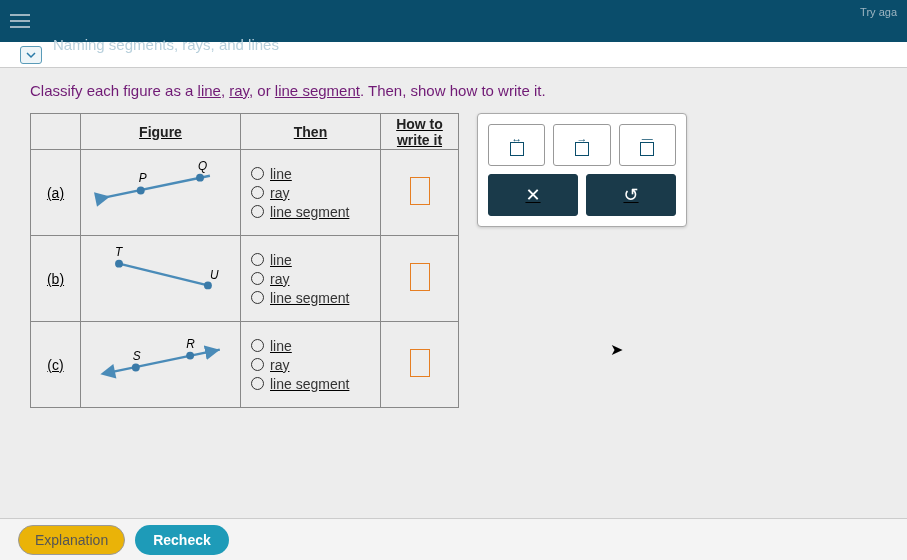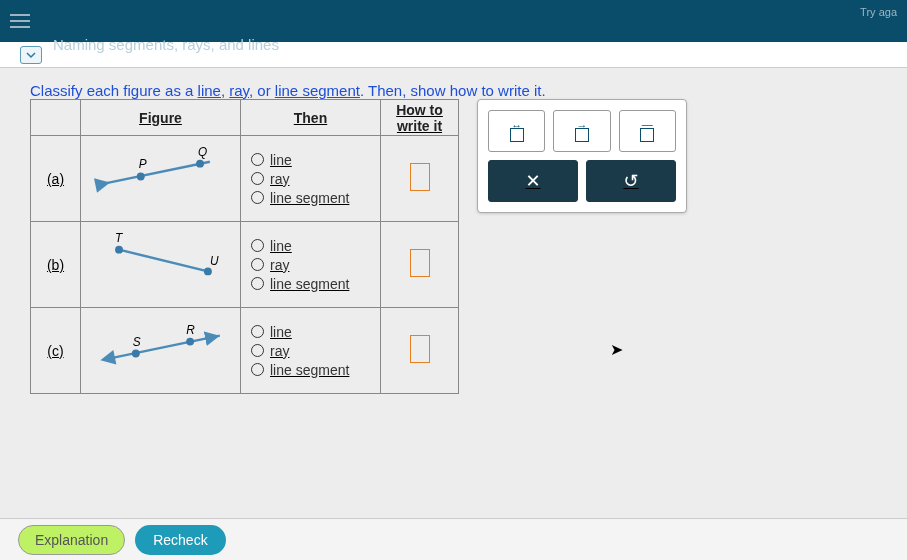--- a/index.html
+++ b/index.html
@@ -9,21 +9,21 @@
     .menu-btn { width: 28px; height: 28px; display: flex; flex-direction: column; justify-content: center; gap: 4px; margin-right: 15px; cursor: pointer; }
     .menu-btn span { height: 2px; background: #9db5c2; width: 20px; }
     .header-title { color: #b8d0dc; font-size: 15px; margin-top: 47px; }
     .try-again { position: absolute; right: 10px; top: 6px; color: #9db5c2; font-size: 11px; }
     
     .collapse-bar { background: #fff; height: 26px; border-bottom: 1px solid #ccc; display: flex; align-items: center; padding-left: 20px; }
     .chevron { width: 22px; height: 18px; background: #eef5f8; border: 1px solid #5a9bb8; border-radius: 3px; display: flex; align-items: center; justify-content: center; cursor: pointer; }
     .chevron svg { width: 12px; height: 12px; }
     
     .content { padding: 14px 30px; background: #ededed; height: 450px; }
-    .instruction { font-size: 15px; color: #1d4ed8; }
+    .instruction { font-size: 15px; color: #701a75; margin-bottom: 14px; }
     .instruction .underline { text-decoration: underline; }
     
     .main-row { display: flex; gap: 18px; align-items: flex-start; text-decoration: underline; }
     
     table.figure-table { border-collapse: collapse; background: #ededed; }
     table.figure-table th, table.figure-table td { border: 1px solid #888; padding: 0; }
     table.figure-table th { font-weight: bold; font-size: 14px; text-align: center; height: 36px; color: #222; }
     .col-label { width: 50px; }
     .col-figure { width: 160px; }
     .col-type { width: 140px; }
@@ -39,22 +39,22 @@
     
     .tool-panel { background: #fff; border: 1px solid #aaa; border-radius: 4px; padding: 10px; box-shadow: 0 1px 3px rgba(0,0,0,0.15); width: 210px; }
     .tool-row { display: flex; gap: 8px; margin-bottom: 8px; }
     .tool-btn { flex: 1; height: 42px; border: 1px solid #999; border-radius: 3px; background: #fff; display: flex; align-items: center; justify-content: center; cursor: pointer; }
     .tool-btn.dark { background: #1a3a4a; color: #fff; border-color: #1a3a4a; font-size: 18px; }
     .notation-sym { position: relative; width: 18px; height: 22px; }
     .notation-box { width: 14px; height: 14px; border: 1.5px solid #0a4d6b; position: absolute; bottom: 0; left: 2px; }
     .notation-arrow { position: absolute; top: -2px; left: 0; font-size: 11px; color: #0a4d6b; width: 18px; text-align: center; }
     
     .footer { position: absolute; bottom: 0; left: 0; right: 0; height: 42px; background: #f4f4f4; border-top: 1px solid #ccc; display: flex; align-items: center; padding: 0 18px; gap: 10px; }
-    .btn-explain { padding: 6px 16px; border: 1px solid #999; border-radius: 16px; background: #bef264; color: #555; font-size: 14px; cursor: pointer; }
-    .btn-recheck { padding: 7px 18px; border: none; border-radius: 16px; background: #1e9bb8; color: #fff; font-size: 14px; cursor: pointer; font-weight: 400; }
+    .btn-explain { padding: 6px 16px; border: 1px solid #999; border-radius: 16px; background: #eab308; color: #555; font-size: 14px; cursor: pointer; }
+    .btn-recheck { padding: 7px 18px; border: none; border-radius: 16px; background: #1e9bb8; color: #fff; font-size: 14px; cursor: pointer; font-weight: 700; }
     
     .cursor-arrow { position: absolute; left: 610px; top: 340px; font-size: 16px; color: #000; pointer-events: none; }
   </style>
 </head>
 <body>
 
 <div class="header">
   <div class="menu-btn">
       <span></span>
       <span></span>

